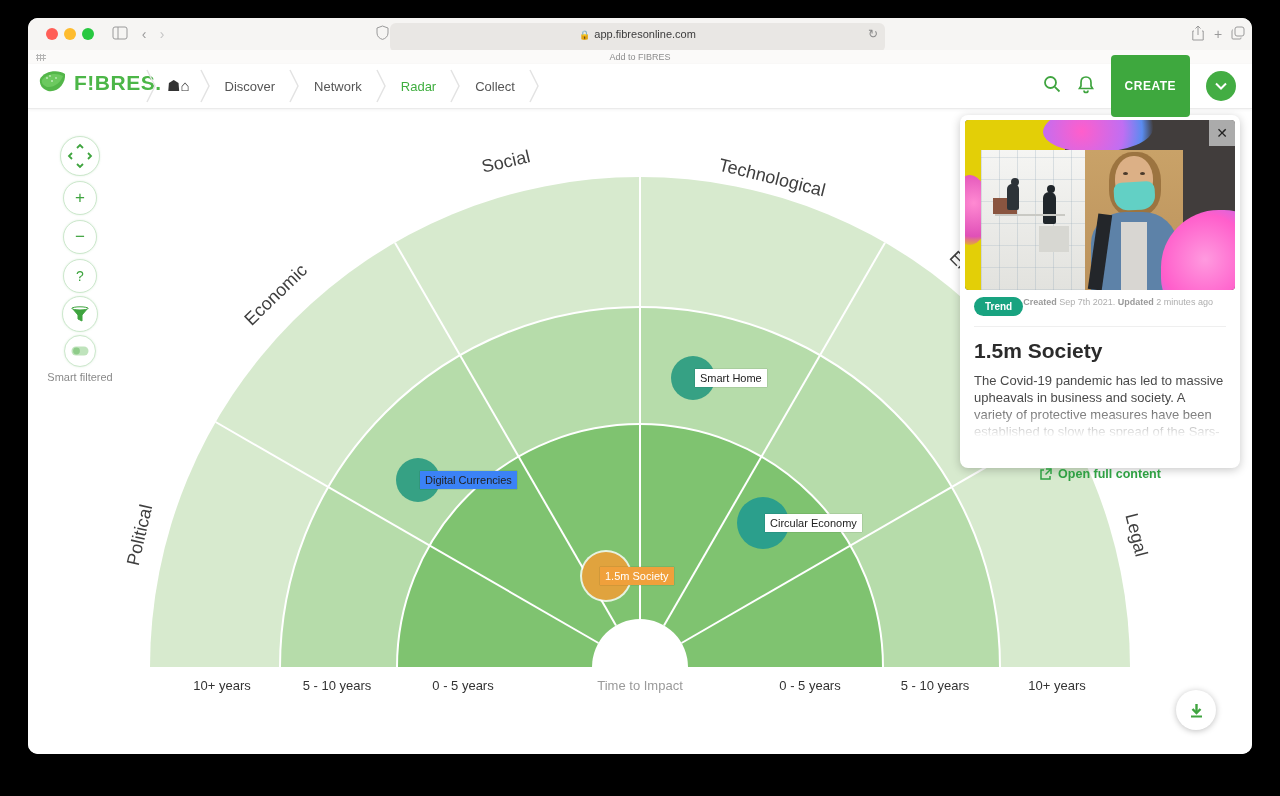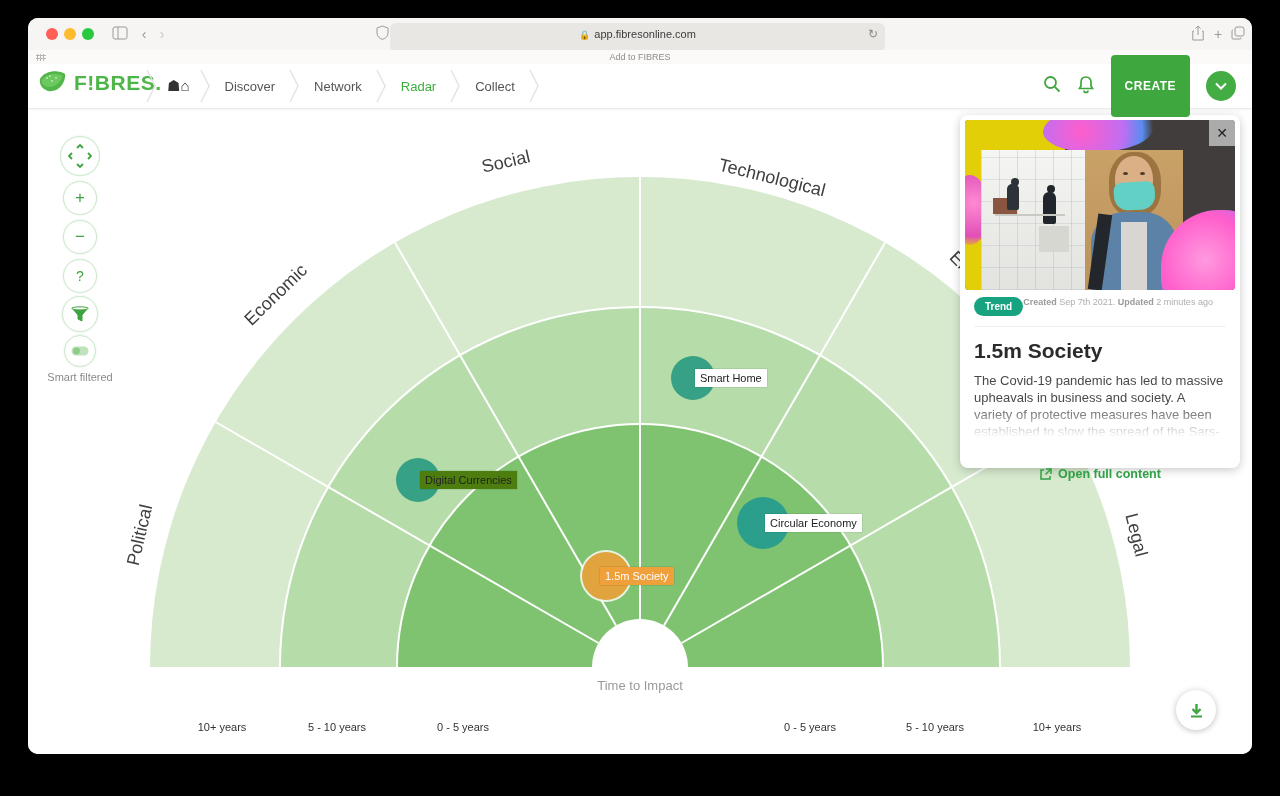--- a/index.html
+++ b/index.html
@@ -31,21 +31,21 @@
   .crumb-sep svg{display:block;}
   .home-ic{font-size:15px;color:#333;padding:0 10px;}
   .nav-right{position:absolute;right:16px;top:0;height:44px;display:flex;align-items:center;gap:16px;}
   .create-btn{background:#3ea83e;color:#fff;font-size:12px;font-weight:bold;letter-spacing:.5px;
     border:none;border-radius:4px;padding:24px 14px;cursor:pointer;}
   .avatar{width:30px;height:30px;border-radius:50%;background:#43ad43;display:flex;
     align-items:center;justify-content:center;cursor:pointer;}
   
   .main{position:absolute;left:0;top:90px;width:1224px;height:646px;background:#fff;}
   .sector-label{position:absolute;font-size:18px;color:#3f3f3f;white-space:nowrap;z-index:2;}
-  .time-label{position:absolute;top:613px;transform:translateX(-50%);font-size:11px;color:#333;z-index:2;white-space:nowrap;}
+  .time-label{position:absolute;top:570px;transform:translateX(-50%);font-size:13px;color:#333;z-index:2;white-space:nowrap;}
   .axis-label{position:absolute;left:612px;top:570px;transform:translateX(-50%);font-size:13px;color:#9a9a9a;z-index:2;}
   .bubble{position:absolute;border-radius:50%;z-index:3;cursor:pointer;}
   .bubble.selected{box-shadow:0 0 0 2px rgba(255,255,255,.8);}
   .bubble-label{position:absolute;height:16px;line-height:16px;font-size:11px;padding:1px 5px;
     white-space:nowrap;z-index:4;cursor:pointer;box-shadow:0 0 1px rgba(0,0,0,.4);}
   
   .tool-btn{position:absolute;left:52px;transform:translate(-50%,-50%);background:#fff;
     border:1px solid #cde8cd;border-radius:50%;display:flex;align-items:center;justify-content:center;
     color:#3fa43f;cursor:pointer;z-index:5;box-shadow:0 0 2px rgba(120,190,120,.25);}
   .hide-filtered{position:absolute;left:52px;top:263px;transform:translateX(-50%);
@@ -223,21 +223,21 @@
         <div class="time-label" style="left: 309px;">5 - 10 years</div>
         <div class="time-label" style="left: 435px;">0 - 5 years</div>
         <div class="time-label" style="left: 782px;">0 - 5 years</div>
         <div class="time-label" style="left: 907px;">5 - 10 years</div>
         <div class="time-label" style="left: 1029px;">10+ years</div>
       </div>
     <div id="radar-bubbles">
         <div class="bubble" style="left: 643px; top: 248px; height: 44px; width: 44px; background: rgb(54, 161, 132);"></div>
         <div class="bubble-label" style="left: 667px; top: 261px; background: rgb(255, 255, 255); color: rgb(34, 34, 34);">Smart Home</div>
         <div class="bubble" style="left: 368px; top: 350px; height: 44px; width: 44px; background: rgb(54, 161, 132);"></div>
-        <div class="bubble-label" style="left: 392px; top: 363px; background: #4d7c0f; color: rgb(34, 34, 34);">Digital Currencies</div>
+        <div class="bubble-label" style="left: 392px; top: 363px; background: #3b82f6; color: rgb(34, 34, 34);">Digital Currencies</div>
         <div class="bubble" style="left: 709px; top: 389px; height: 52px; width: 52px; background: rgb(43, 159, 140);"></div>
         <div class="bubble-label" style="left: 737px; top: 406px; background: rgb(255, 255, 255); color: rgb(34, 34, 34);">Circular Economy</div>
         <div class="bubble selected" style="left: 554px; top: 444px; height: 48px; width: 48px; background: rgb(224, 163, 62);"></div>
         <div class="bubble-label" style="left: 572px; top: 459px; background: rgb(240, 160, 59); color: rgb(255, 255, 255);">1.5m Society</div>
       </div>
     <div class="axis-label">Time to Impact</div>
 
     <div class="tool-btn" style="top:48px;width:38px;height:38px">
       <svg width="26" height="26" viewBox="0 0 26 26" fill="none" stroke="#3fa43f" stroke-width="1.8">
         <polyline points="10,5 13,2 16,5"></polyline>

